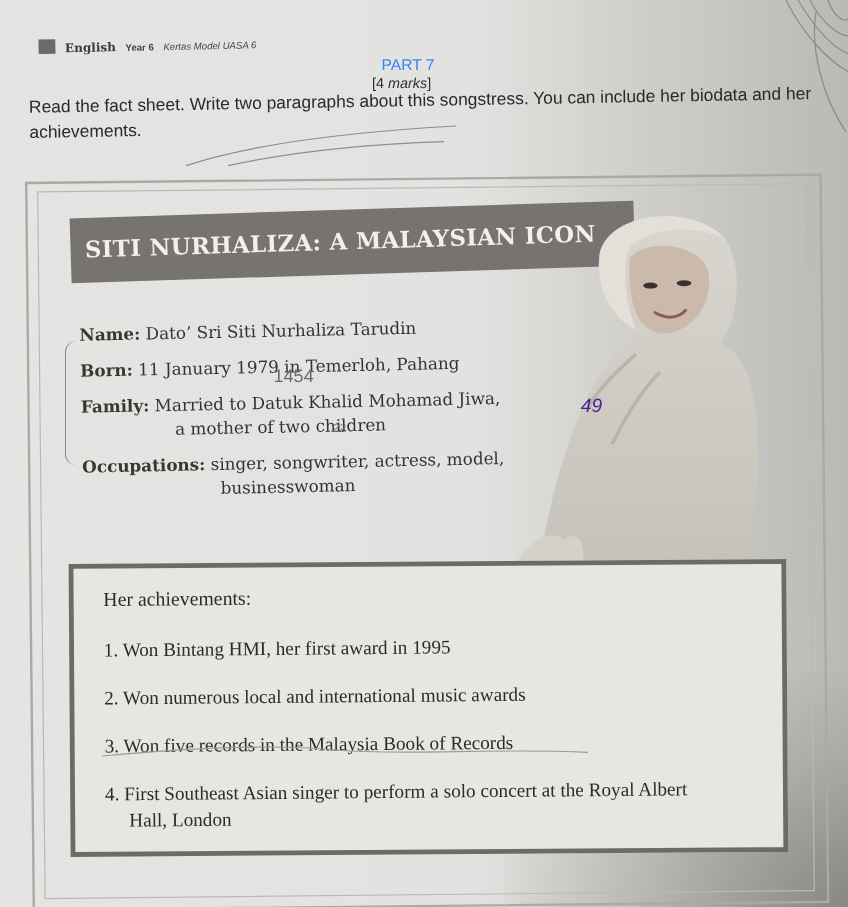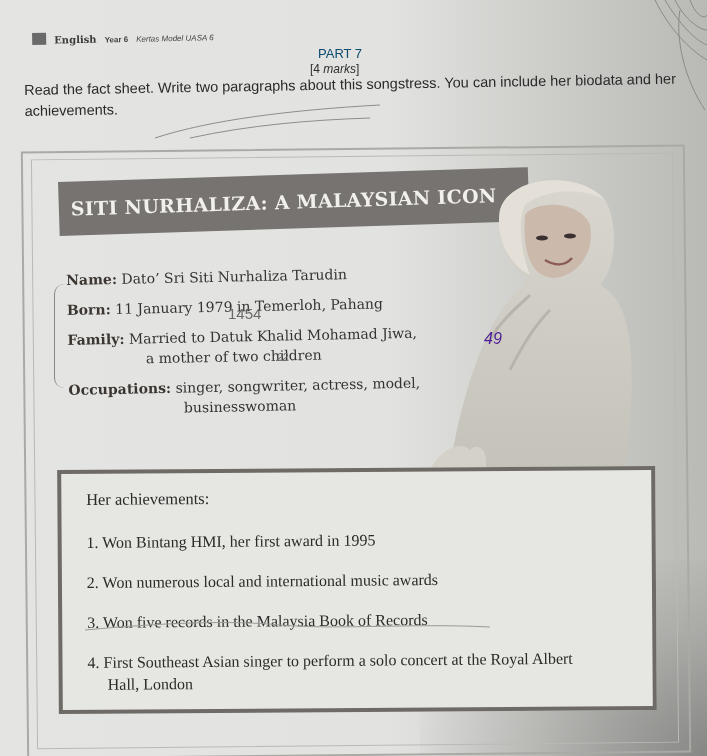--- a/index.html
+++ b/index.html
@@ -14,21 +14,21 @@
     pointer-events:none;
   }
   .header {
     position:absolute; left:32px; top:32px; display:flex; align-items:baseline; gap:8px;
     transform: rotate(-1.2deg); transform-origin:left top;
   }
   .logo { width:14px; height:12px; background:#6a6a6a; display:inline-block; position:relative; top:1px; }
   .subj { font-family:"DejaVu Serif", serif; font-weight:bold; font-size:10px; color:#3a3a3a; }
   .year { font-size:8px; font-weight:bold; color:#444; }
   .paper { font-size:8px; font-style:italic; color:#444; }
-  .part { position:absolute; left:318px; top:46px; font-size:13px; color:#0c4a6e; text-align:center; }
+  .part { position:absolute; left:318px; top:46px; font-size:13px; color:#3b82f6; text-align:center; }
   .marks { position:absolute; left:310px; top:62px; font-size:12px; color:#2e2e2e; }
   .marks i { font-style:italic;margin-top:44px; }
   .instruction {
     position:absolute; left:24px; top:80px; width:660px;
     font-size:14.5px; line-height:21px; color:#2a2a2a; transform: rotate(-1deg); transform-origin:left top;
   }
   .outer-frame {
     position:absolute; left:24px; top:148px; width:660px; height:604px;
     border:2px solid #a9aaa6; transform: rotate(-0.6deg);
   }

